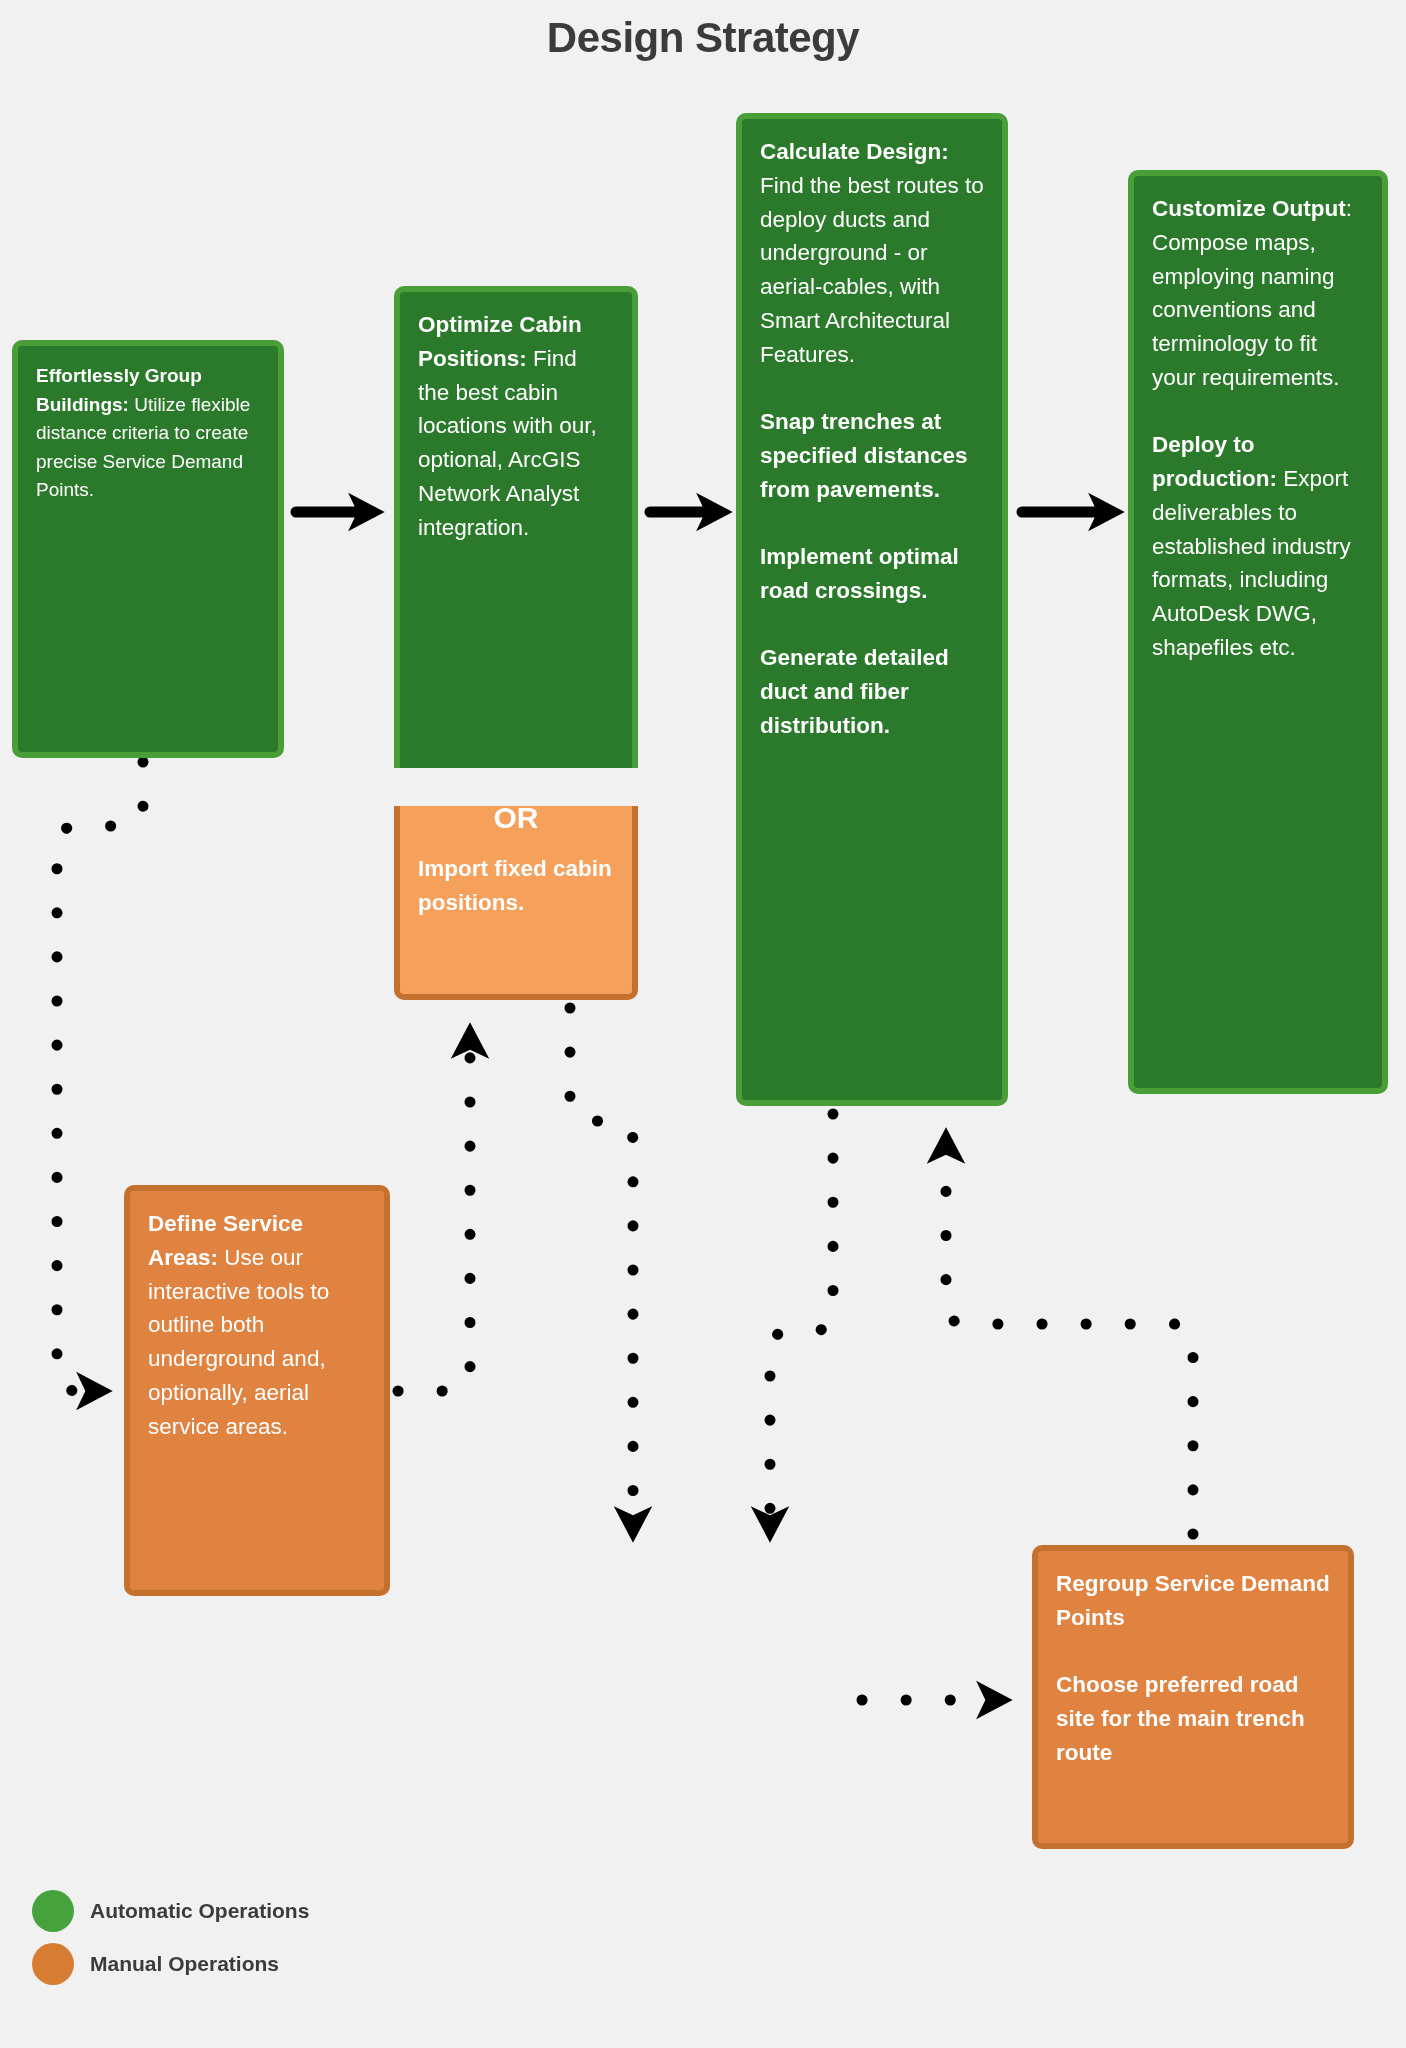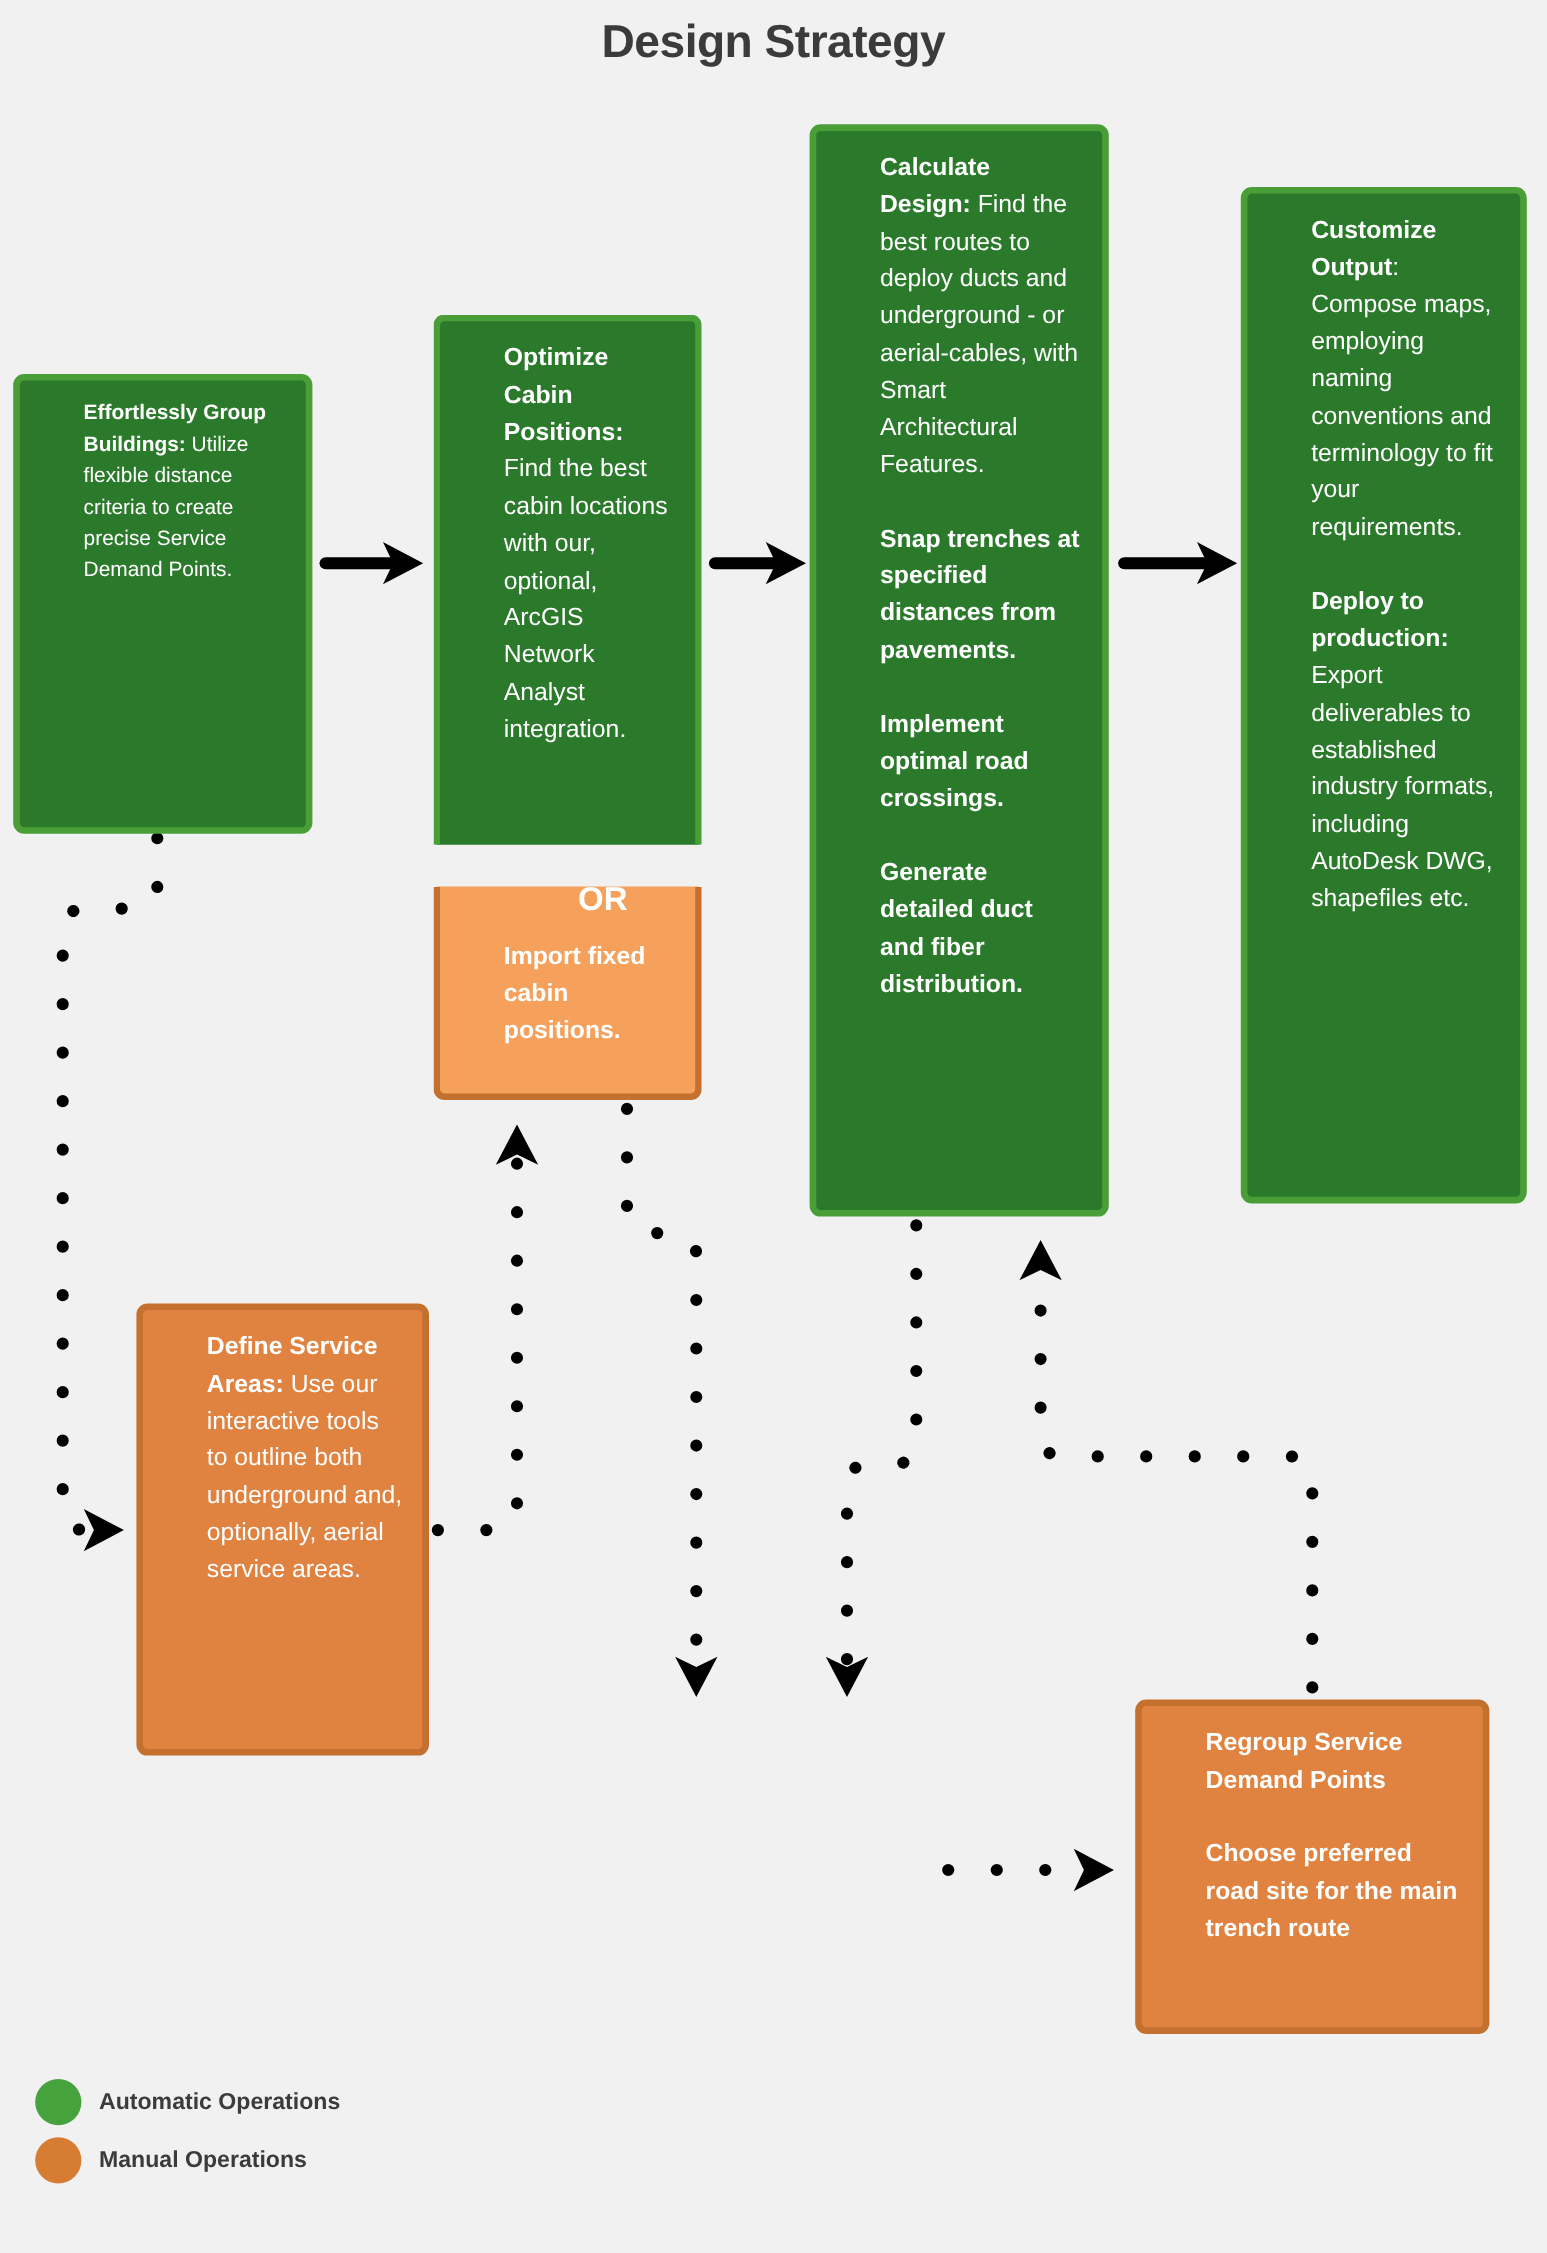--- a/index.html
+++ b/index.html
@@ -25,21 +25,20 @@
 
   
   .node{
     position:absolute;
     box-sizing:border-box;
     border-radius:10px;
     color:#ffffff;
     line-height:1.50;
     overflow:hidden;
     z-index:5;
-    padding-left:40px;
   }
   .node .pad{padding:16px 18px 14px 18px;box-sizing:border-box;}
   .green{
     background:#2b7a2b;
     border:6px solid #4a9e37;
   }
   .orange{
     background:#e08240;
     border:6px solid #c4702f;
   }
@@ -60,21 +59,21 @@
   #n-calc    {left:736px; top:113px;  width:272px; height:993px; font-size:22.5px;}
   #n-custom  {left:1128px;top:170px;  width:260px; height:924px; font-size:22.5px;}
   #n-service {left:124px; top:1185px; width:266px; height:411px; font-size:22.5px;}
   #n-revise  {left:566px; top:1565px; width:282px; height:264px; font-size:22.5px;}
   #n-regroup {left:1032px;top:1545px; width:322px; height:304px; font-size:22.5px;}
 
   
   #or-label{
     position:absolute;left:394px;top:801px;width:244px;
     text-align:center;font-size:30px;font-weight:bold;color:#ffffff;
-    z-index:7;pointer-events:none;margin-left:32px;
+    z-index:7;pointer-events:none;
   }
   #n-or .pad{padding-top:46px;}
 
   
   #legend{position:absolute;left:32px;top:1890px;z-index:6;}
   .leg-row{display:flex;align-items:center;margin-bottom:11px;}
   .leg-dot{width:42px;height:42px;border-radius:50%;margin-right:16px;flex:0 0 auto;}
   .leg-dot.g{background:#46a23c;}
   .leg-dot.o{background:#d67c33;}
   .leg-txt{font-size:21px;font-weight:bold;color:#3b3b3b;}

